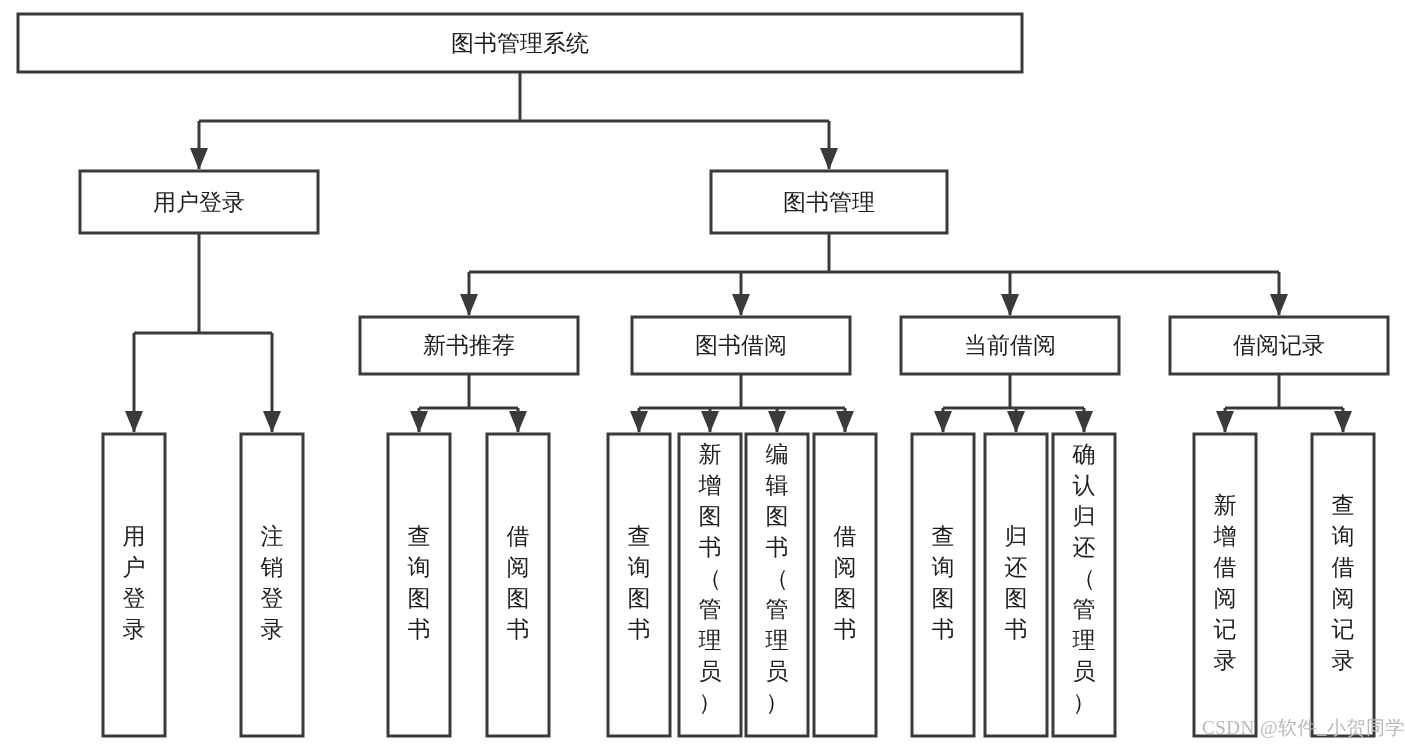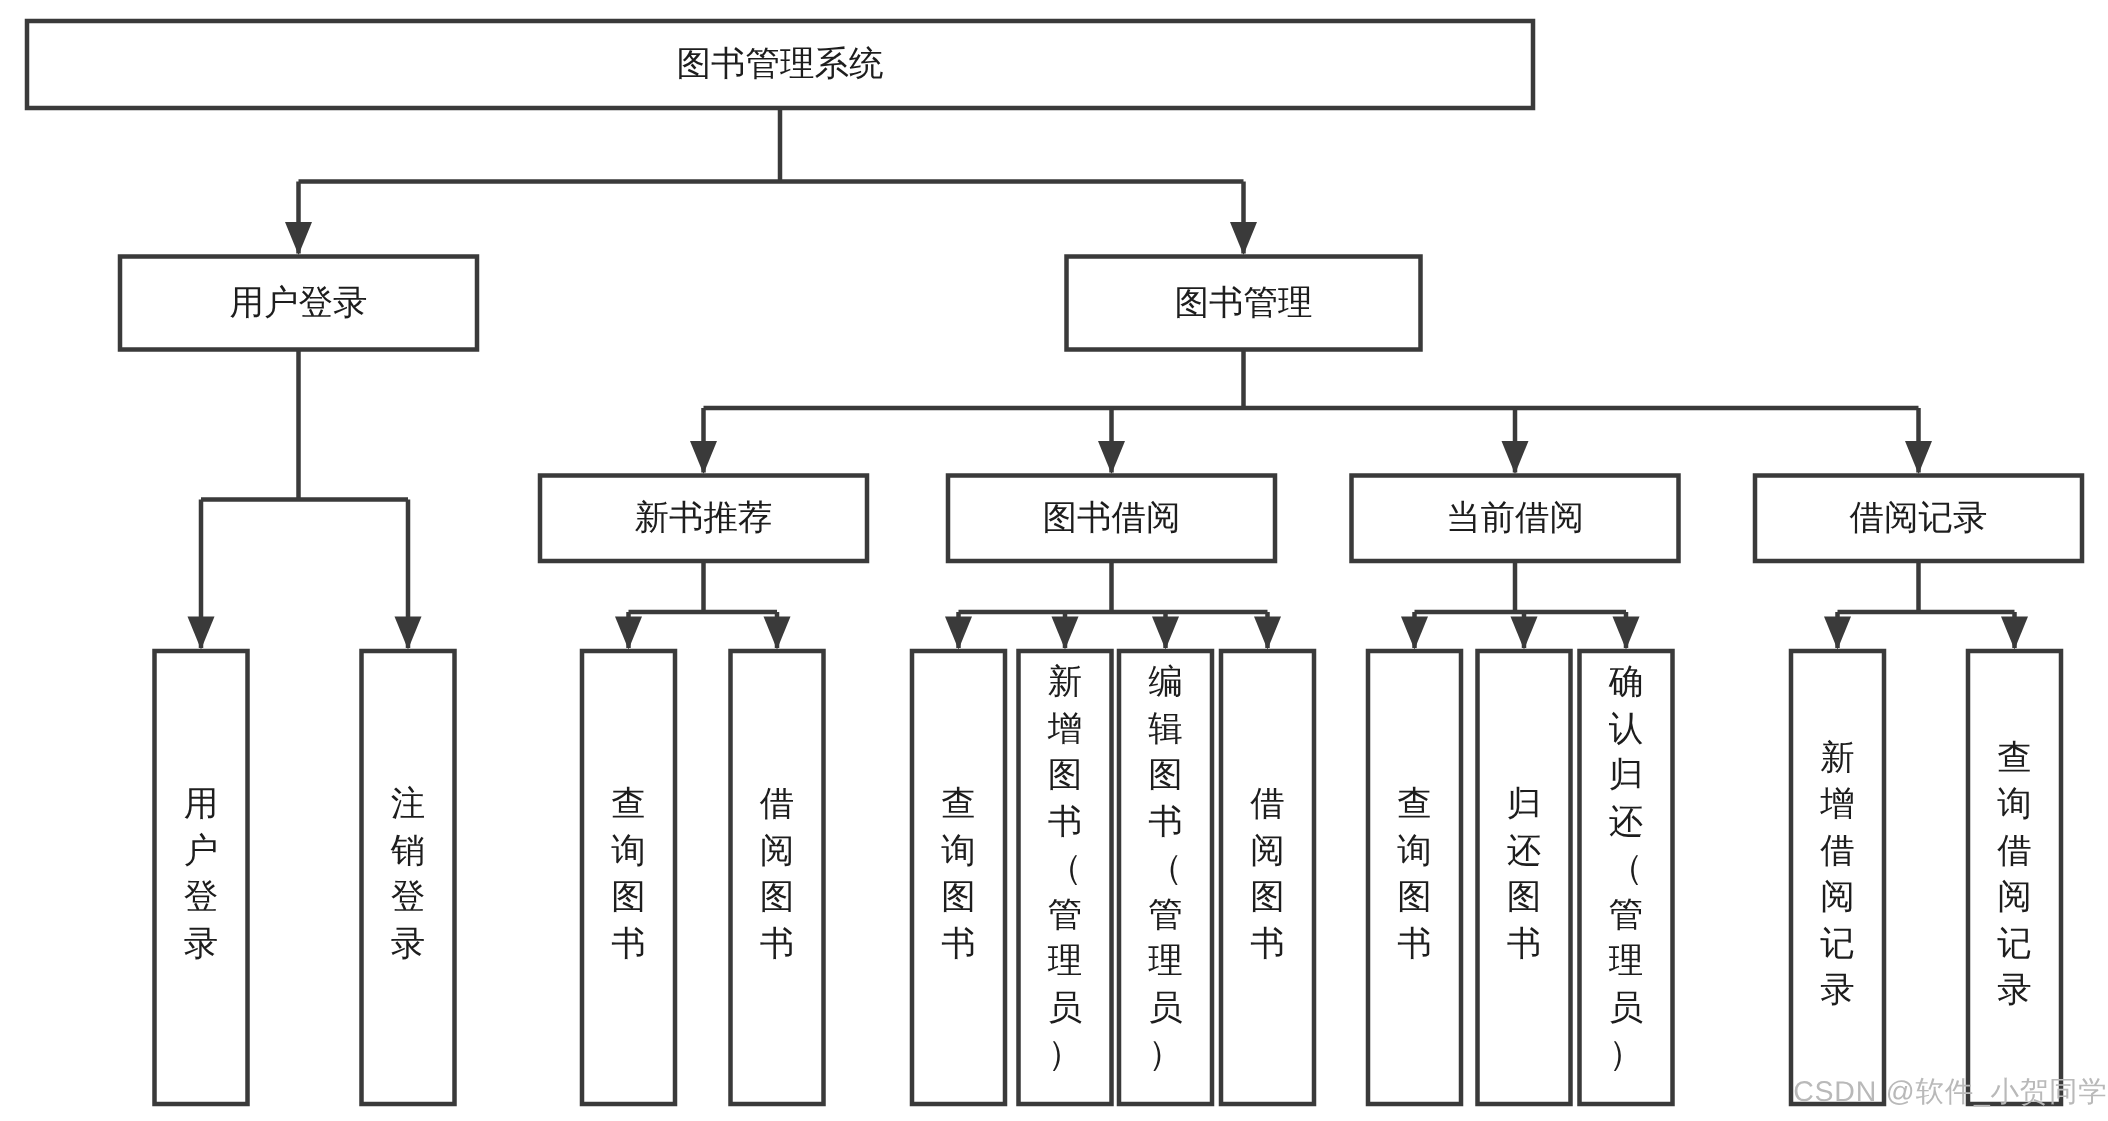--- a/index.html
+++ b/index.html
@@ -51,21 +51,21 @@
   .node-label-vertical {
     font-family: "DejaVu Sans", "Liberation Sans", sans-serif;
     font-size: 23px;
     fill: #1d1d1d;
     text-anchor: middle;
   }
   .watermark {
     position: absolute;
     right: 10px;
     bottom: 6px;
-    font-family: Liberation Sans, sans-serif;
+    font-family: Liberation Serif, serif;
     font-size: 19px;
     color: #b9b9b9;
     white-space: nowrap;
     letter-spacing: 0.5px;
   }
 </style>
 </head>
 <body>
 
 <div id="diagram-root">

